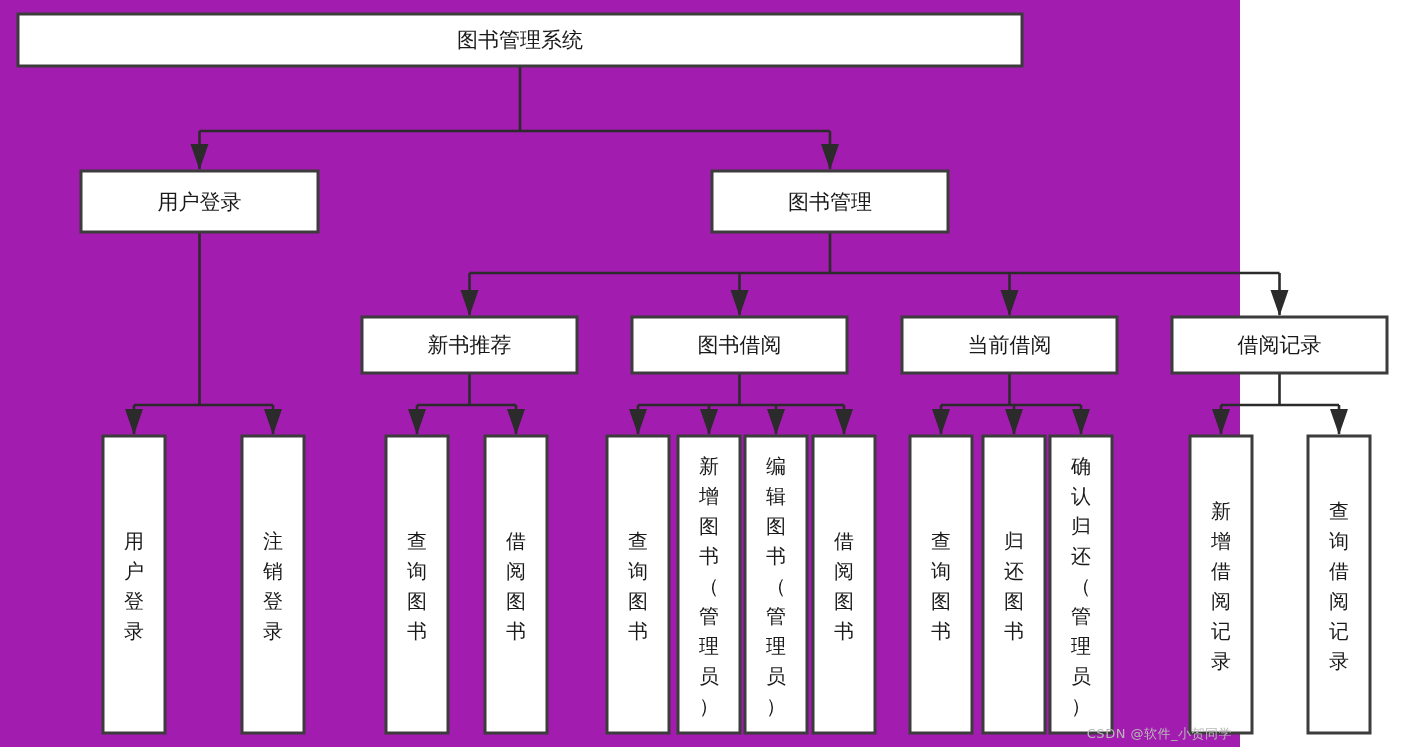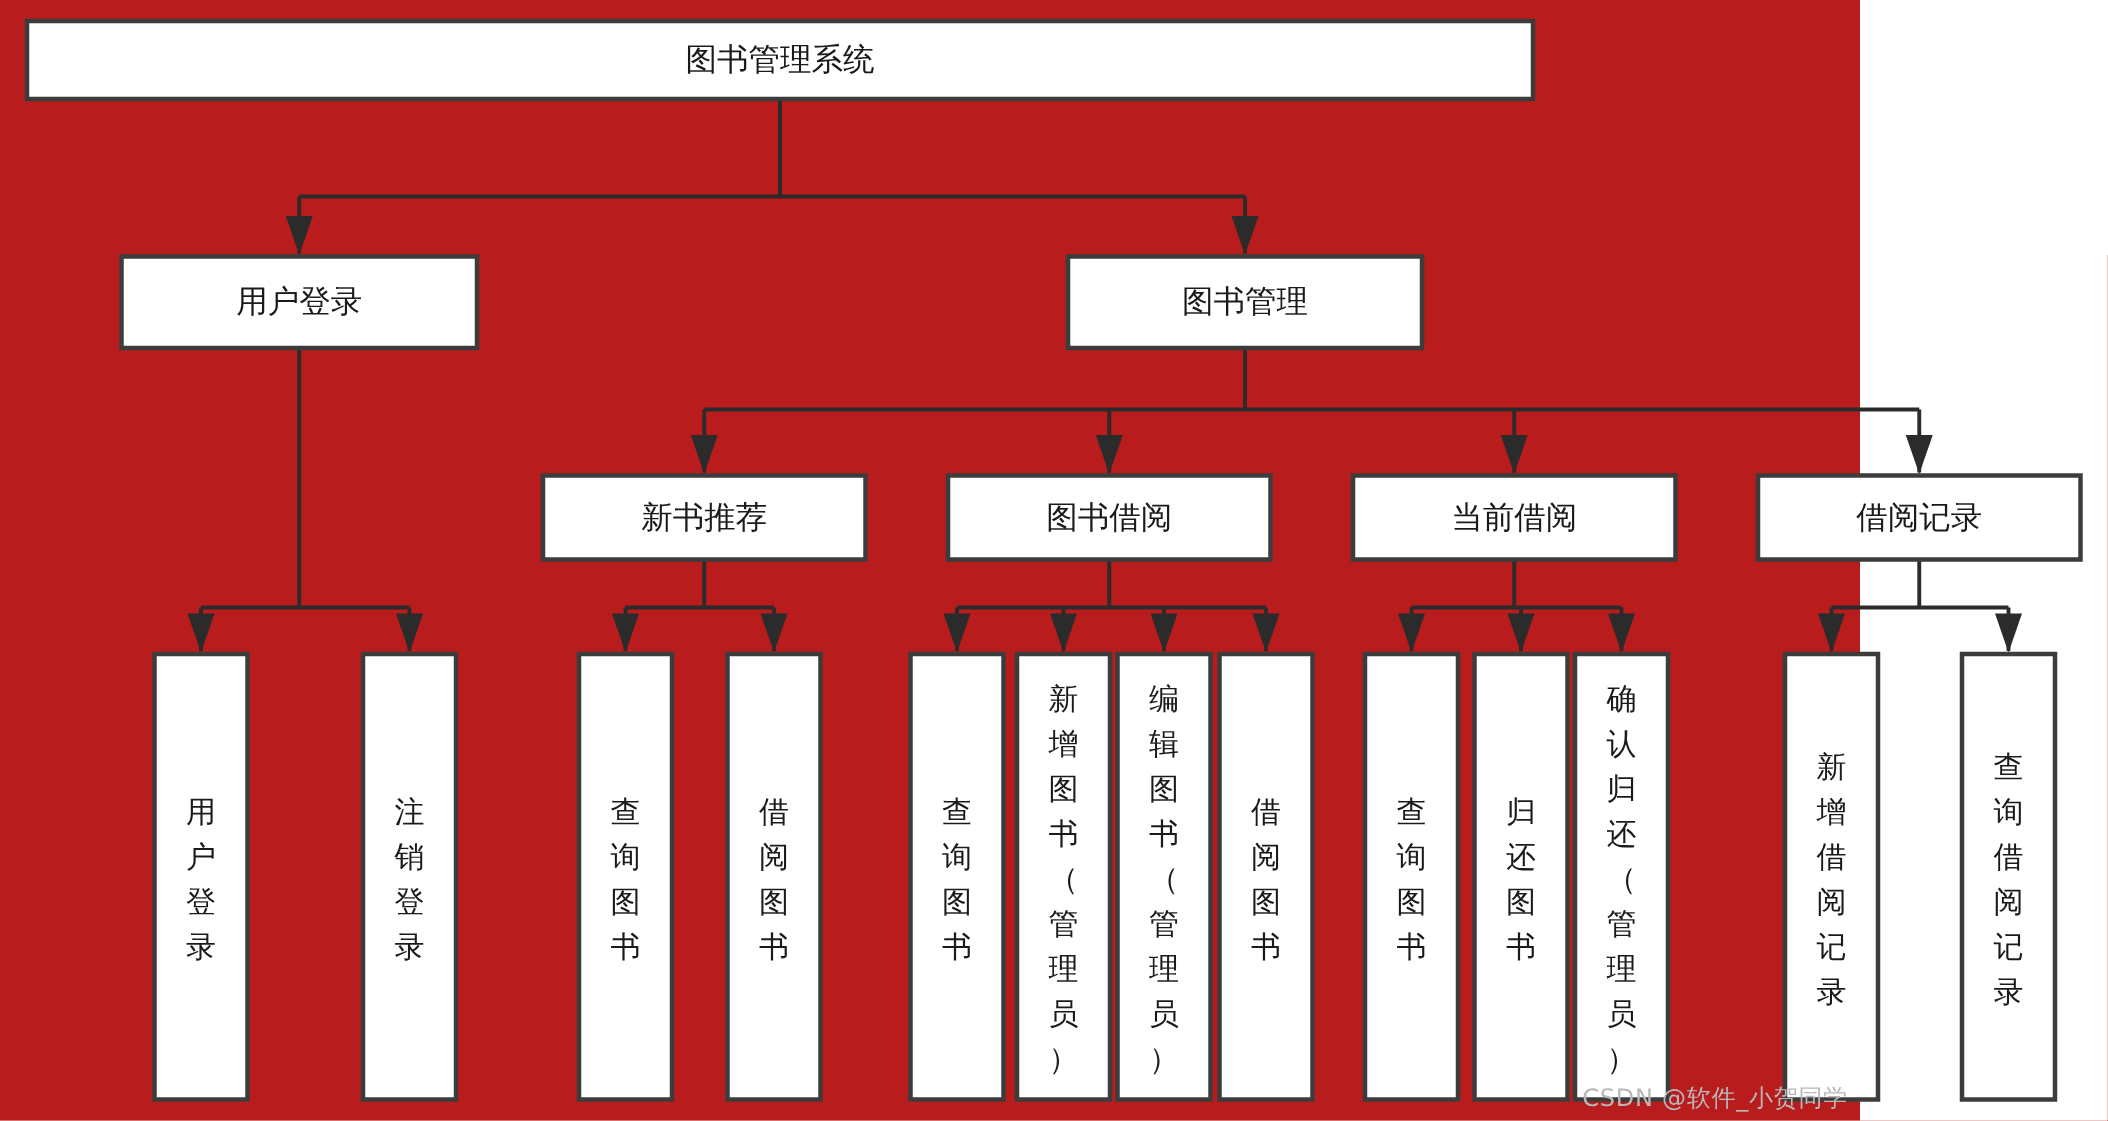--- a/index.html
+++ b/index.html
@@ -11,21 +11,21 @@
     width: 1405px;
     height: 747px;
     font-family: "DejaVu Sans", "Liberation Sans", sans-serif;
     overflow: hidden;
     position: relative;
   }
   #diagram-root {
     position: relative;
     width: 1240px;
     height: 747px;
-    background: #b91c1c;
+    background: #a21caf;
   }
   svg.diagram {
     position: absolute;
     left: 0;
     top: 0;
     width: 1405px;
     height: 747px;
   }
   .node-box {
     fill: #ffffff;
@@ -57,21 +57,21 @@
     fill: #1a1a1a;
     font-family: "DejaVu Sans", "Liberation Sans", sans-serif;
     font-size: 20px;
     text-anchor: middle;
   }
   .watermark {
     position: absolute;
     right: 8px;
     bottom: 4px;
     font-family: "DejaVu Sans", "Liberation Sans", sans-serif;
-    font-size: 16px;
+    font-size: 13px;
     color: #b8b8b8;
     white-space: nowrap;
     letter-spacing: 0.5px;
     text-align: right;
   }
 </style>
 </head>
 <body>
 
 <div id="diagram-root">

